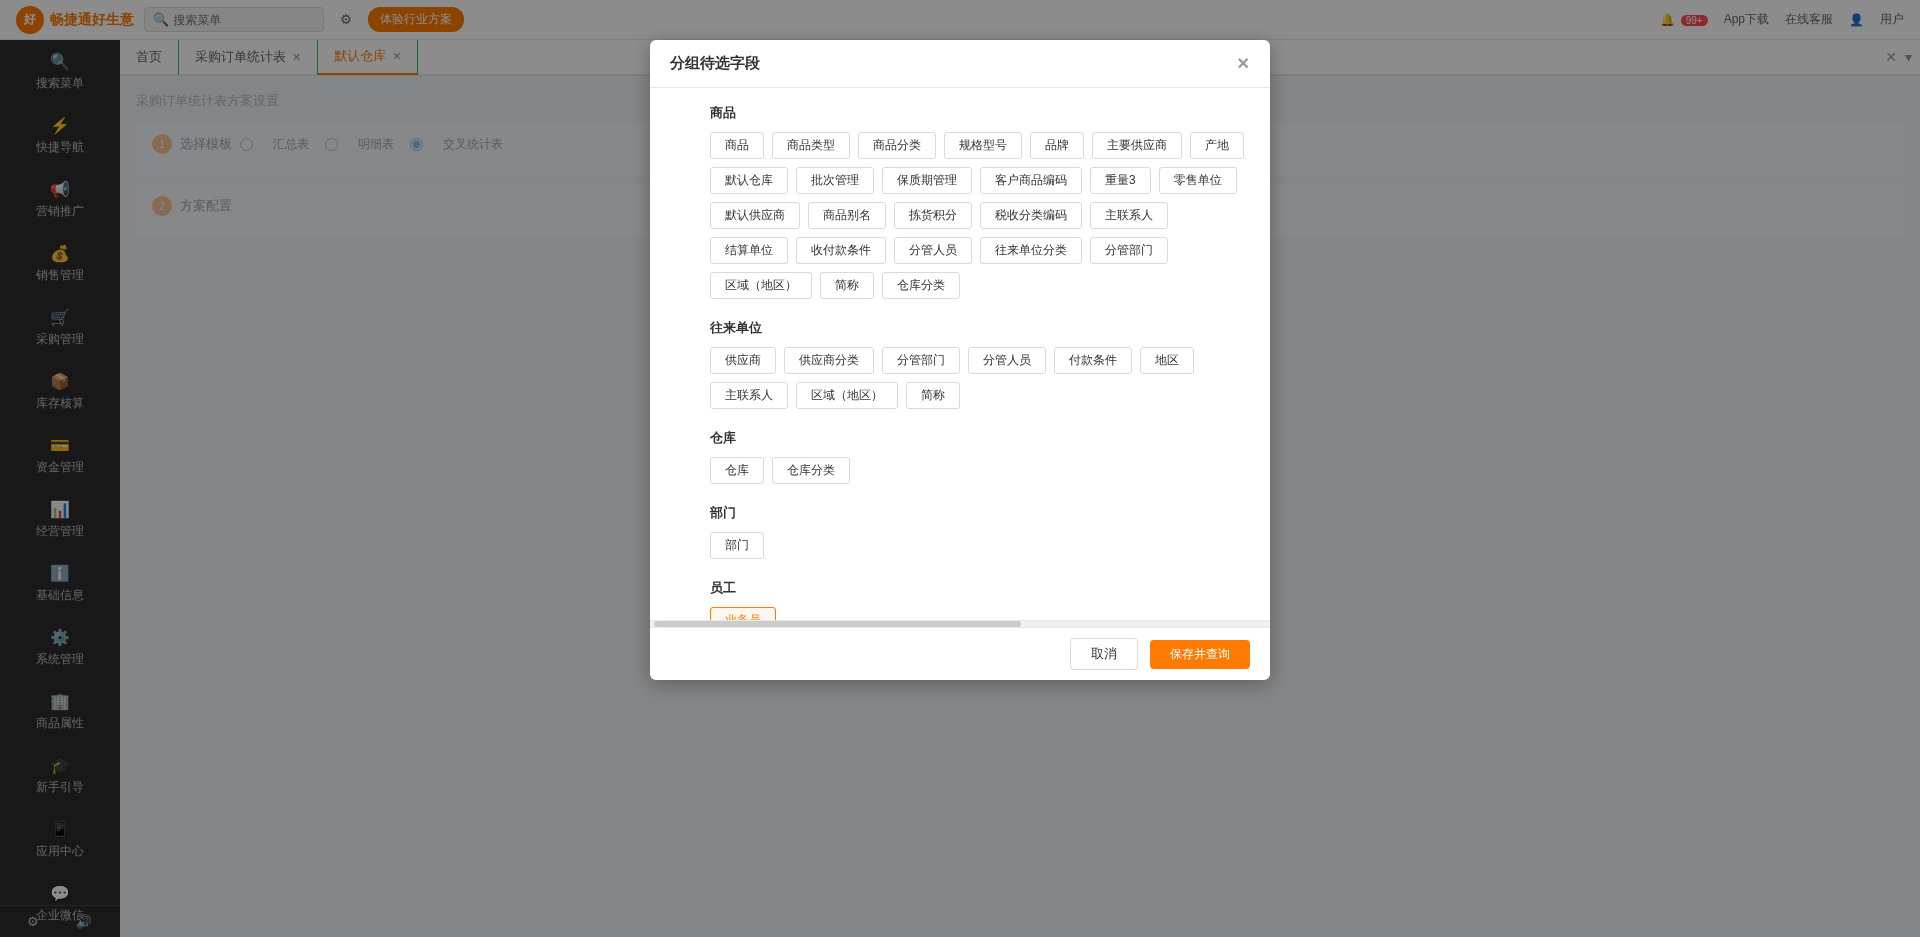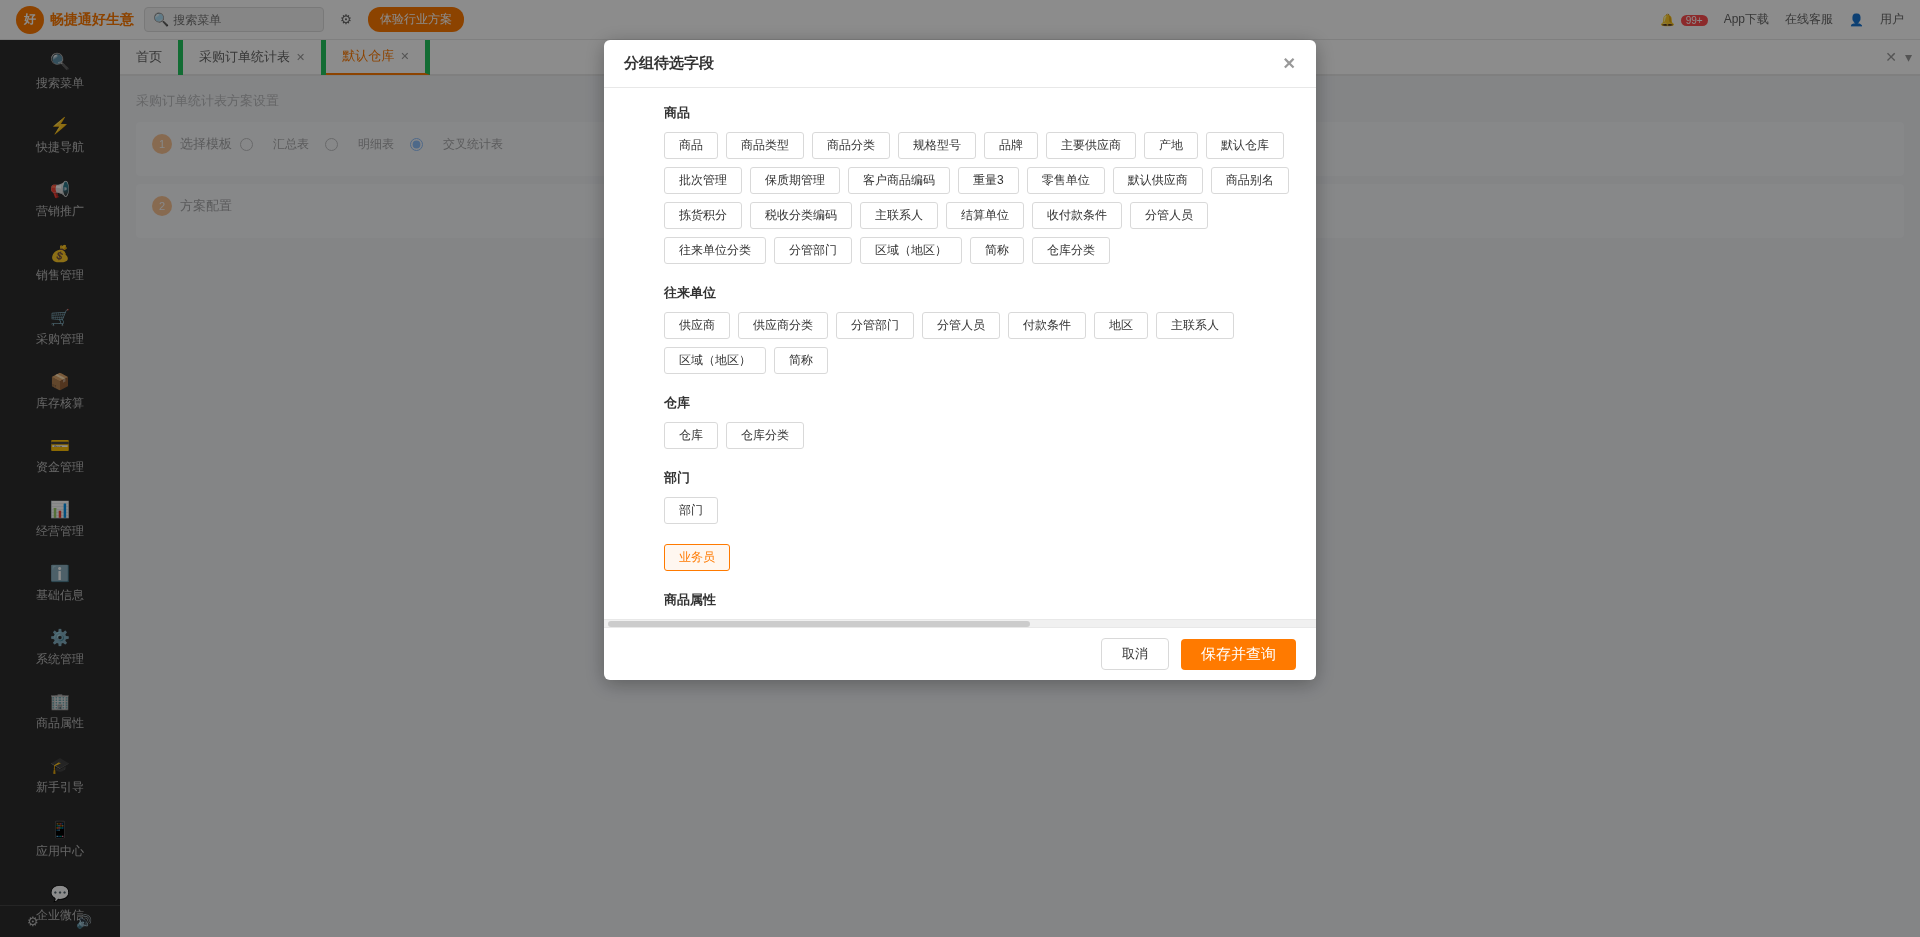--- a/index.html
+++ b/index.html
@@ -58,21 +58,21 @@
       border-bottom: 2px solid #e8e8e8;
       z-index: 98;
     }
     .tab {
       height: 36px;
       display: flex; align-items: center;
       padding: 0 16px;
       font-size: 13px;
       cursor: pointer;
       color: #666;
-      border-right: 5px solid #22c55e;
+      border-right: 1px solid #22c55e;
       gap: 6px;
     }
     .tab.active { color: #ff7a00; border-bottom: 2px solid #ff7a00; }
     .tab-close { font-size: 11px; color: #999; cursor: pointer; }
     .tab-bar-actions { margin-left: auto; display: flex; align-items: center; gap: 8px; padding-right: 8px; color: #999; font-size: 14px; cursor: pointer; }
 
     
     .main-content {
       margin-top: 76px;
       margin-left: 120px;
@@ -97,21 +97,21 @@
       background: rgba(0,0,0,0.45);
       z-index: 200;
       display: flex; align-items: flex-start; justify-content: center;
       padding-top: 40px;
     }
 
     
     .modal {
       background: #fff;
       border-radius: 6px;
-      width: 712px;
+      width: 620px;
       max-height: 640px;
       display: flex; flex-direction: column;
       position: relative;
       box-shadow: 0 4px 20px rgba(0,0,0,0.3);
     }
     .modal-header {
       padding: 14px 20px;
       font-size: 15px;
       font-weight: bold;
       border-bottom: 1px solid #e8e8e8;
@@ -178,21 +178,21 @@
       font-size: 13px;
       color: #333;
     }
     .btn-confirm {
       background: #ff7a00;
       color: white;
       border: none;
       padding: 6px 20px;
       border-radius: 4px;
       cursor: pointer;
-      font-size: 15px;
+      font-size: 12px;
     }
 
     
     .bg-content { opacity: 0.4; pointer-events: none; }
   </style>
 </head>
 <body>
 
 <div class="top-bar">
   <div class="top-bar-left">
@@ -395,20 +395,21 @@
       </div>
 
       <div class="field-section">
         <div class="field-section-title">部门</div>
         <div class="field-tags">
           <span class="field-tag">部门</span>
         </div>
       </div>
 
       <div class="field-section">
+        <div class="field-section-title">员工</div>
         <div class="field-tags">
           <span class="field-tag selected">业务员</span>
         </div>
       </div>
 
       <div class="field-section">
         <div class="field-section-title">商品属性</div>
 
       </div>
 

